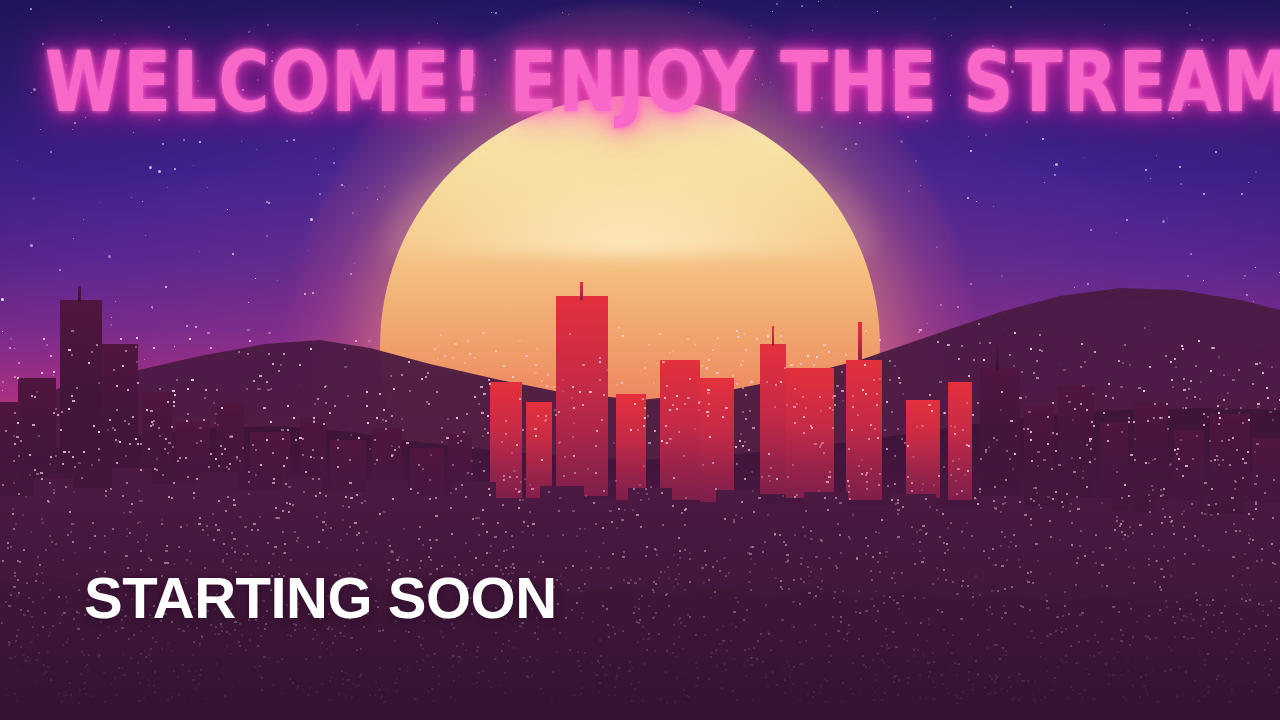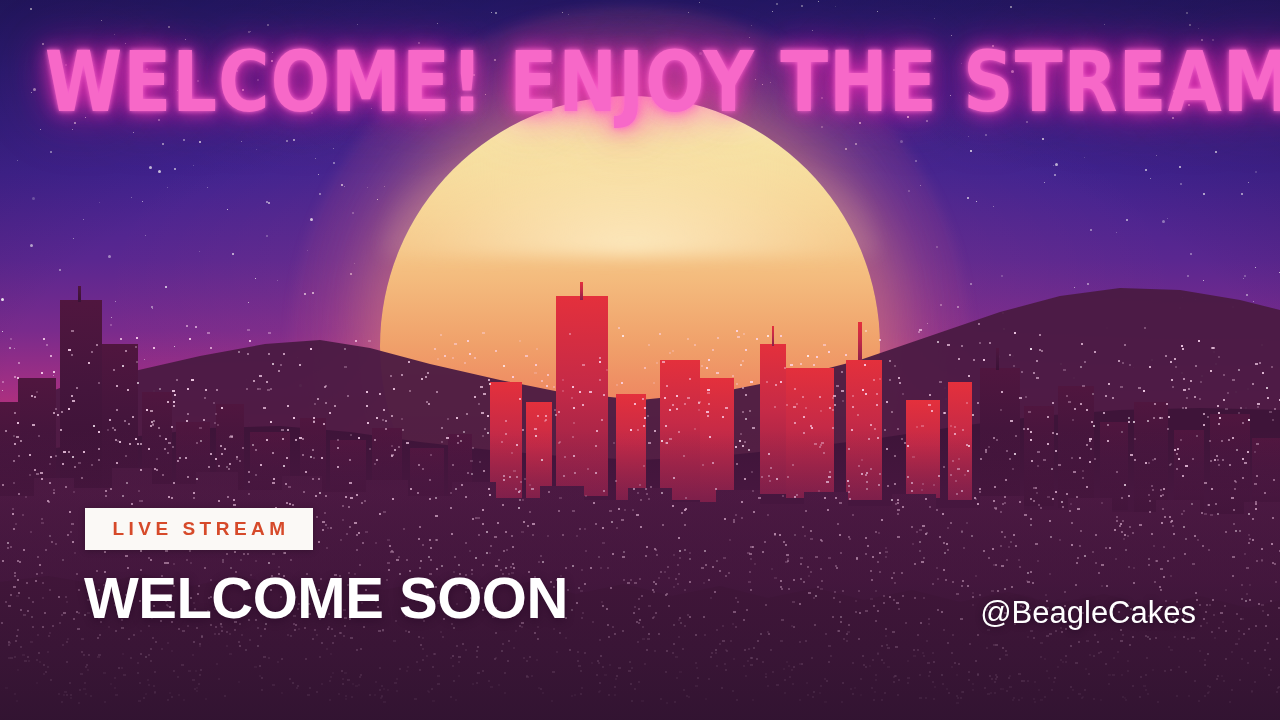--- a/index.html
+++ b/index.html
@@ -3218,23 +3218,19 @@
       <i class="w3" style="left:928.2px;top:121.6px;opacity:0.50"></i>
       <i class="" style="left:440.1px;top:52.0px;opacity:0.36"></i>
       <i class="hot" style="left:678.5px;top:268.2px;opacity:0.86"></i>
       <i class="hot" style="left:98.4px;top:307.3px;opacity:0.67"></i>
     </div>
 
   <div class="haze"></div>
 
   <div class="headline">WELCOME! ENJOY THE STREAM!</div>
 
-  <div class="live-badge">
-    <span>LIVE STREAM</span>
-  </div>
 
-  <div class="starting-soon">WELCOME SOON</div>
+  <div class="starting-soon">STARTING SOON</div>
 
   <div class="handles">
-    <div>@BeagleCakes</div>
   </div>
 
 </div>
 
 </body></html>

